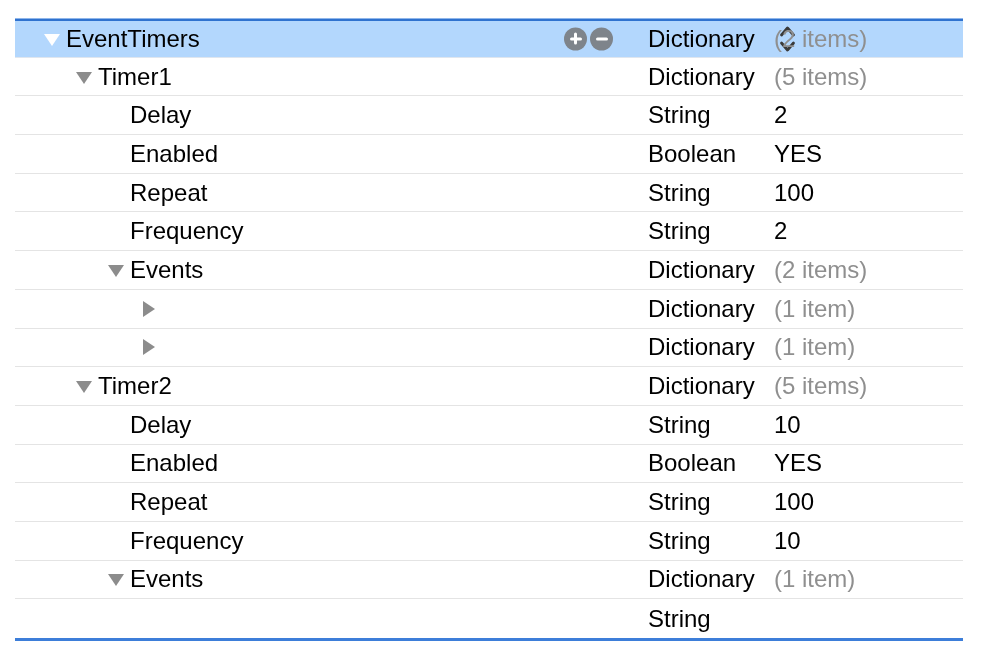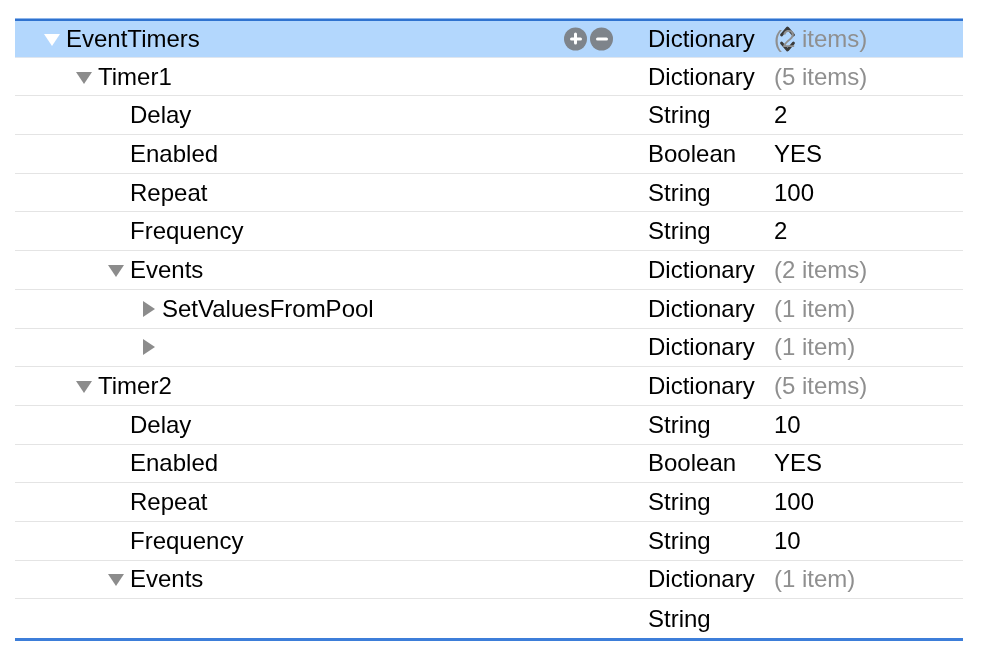--- a/index.html
+++ b/index.html
@@ -116,21 +116,20 @@
       </span>
       <span class="name">Events</span>
       <span class="cell-type">Dictionary</span>
       <span class="cell-value muted">(2 items)</span>
     </div>
     <div class="row">
       <span class="indent" style="width: 123px;"></span>
       <span class="disc">
         <span class="tri-col"></span>
       </span>
-      <span class="name">SetValuesFromPool</span>
       <span class="cell-type">Dictionary</span>
       <span class="cell-value muted">(1 item)</span>
     </div>
     <div class="row">
       <span class="indent" style="width: 123px;"></span>
       <span class="disc">
         <span class="tri-col"></span>
       </span>
       <span class="cell-type">Dictionary</span>
       <span class="cell-value muted">(1 item)</span>

